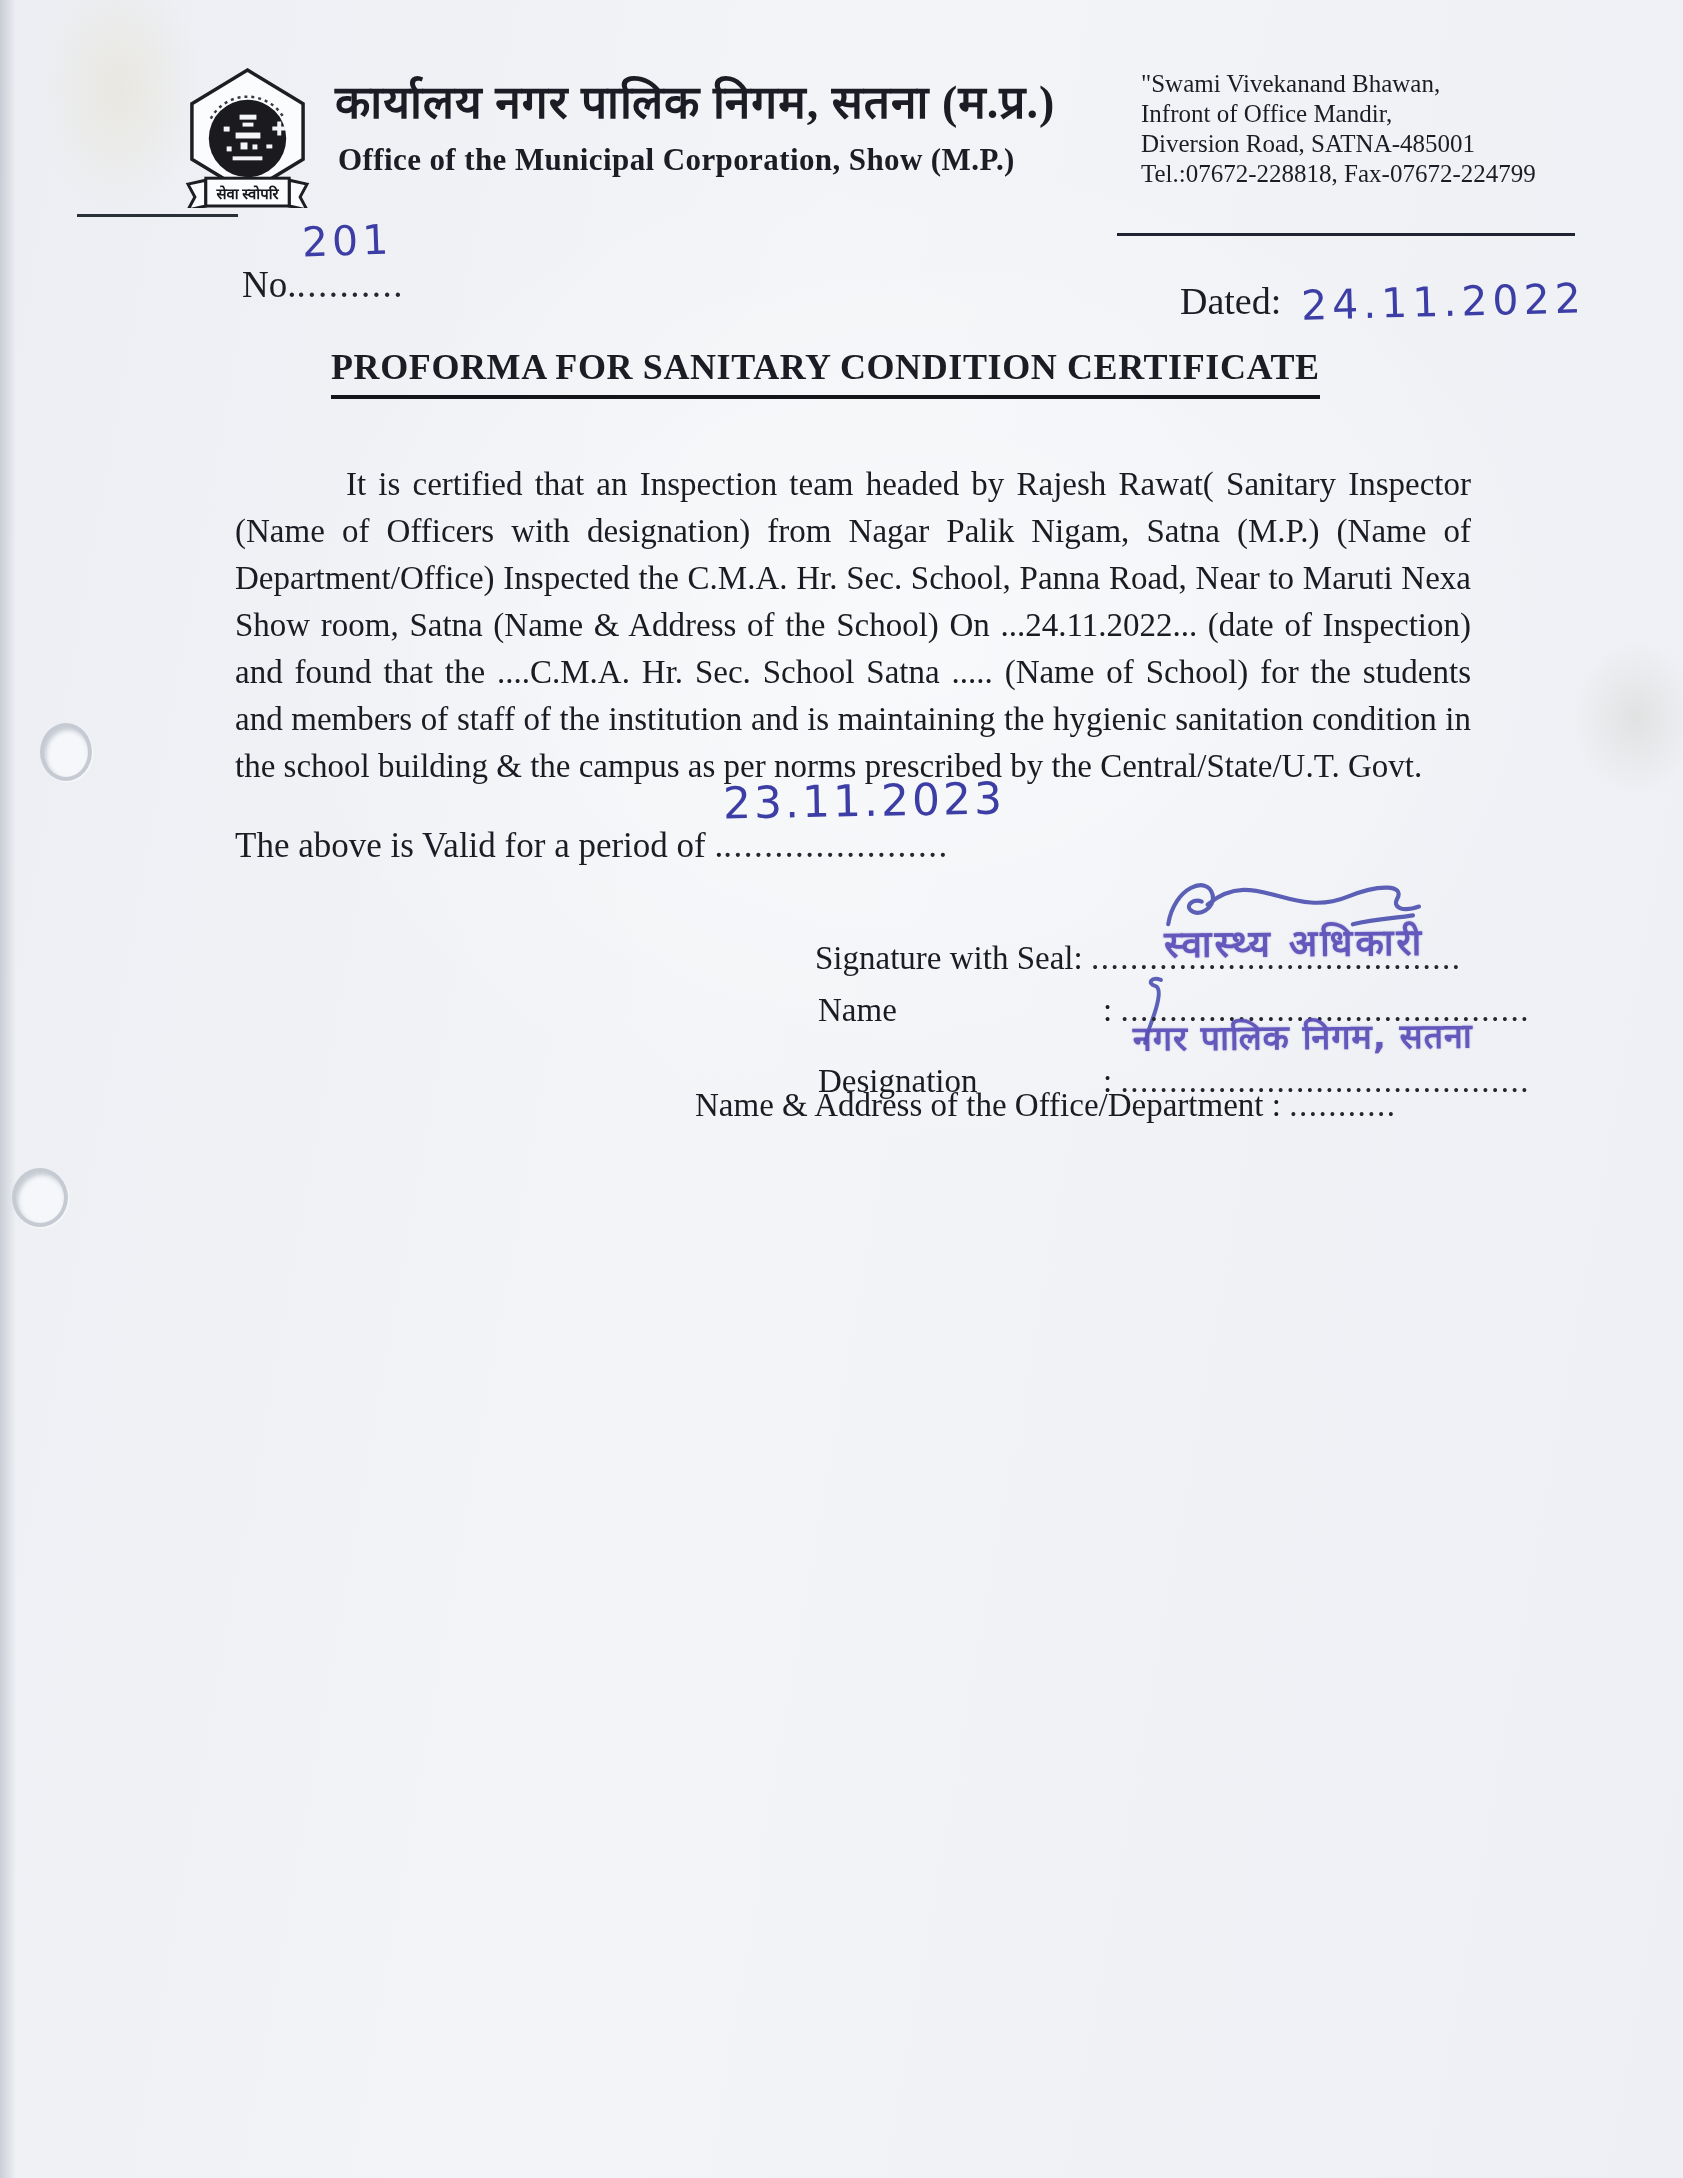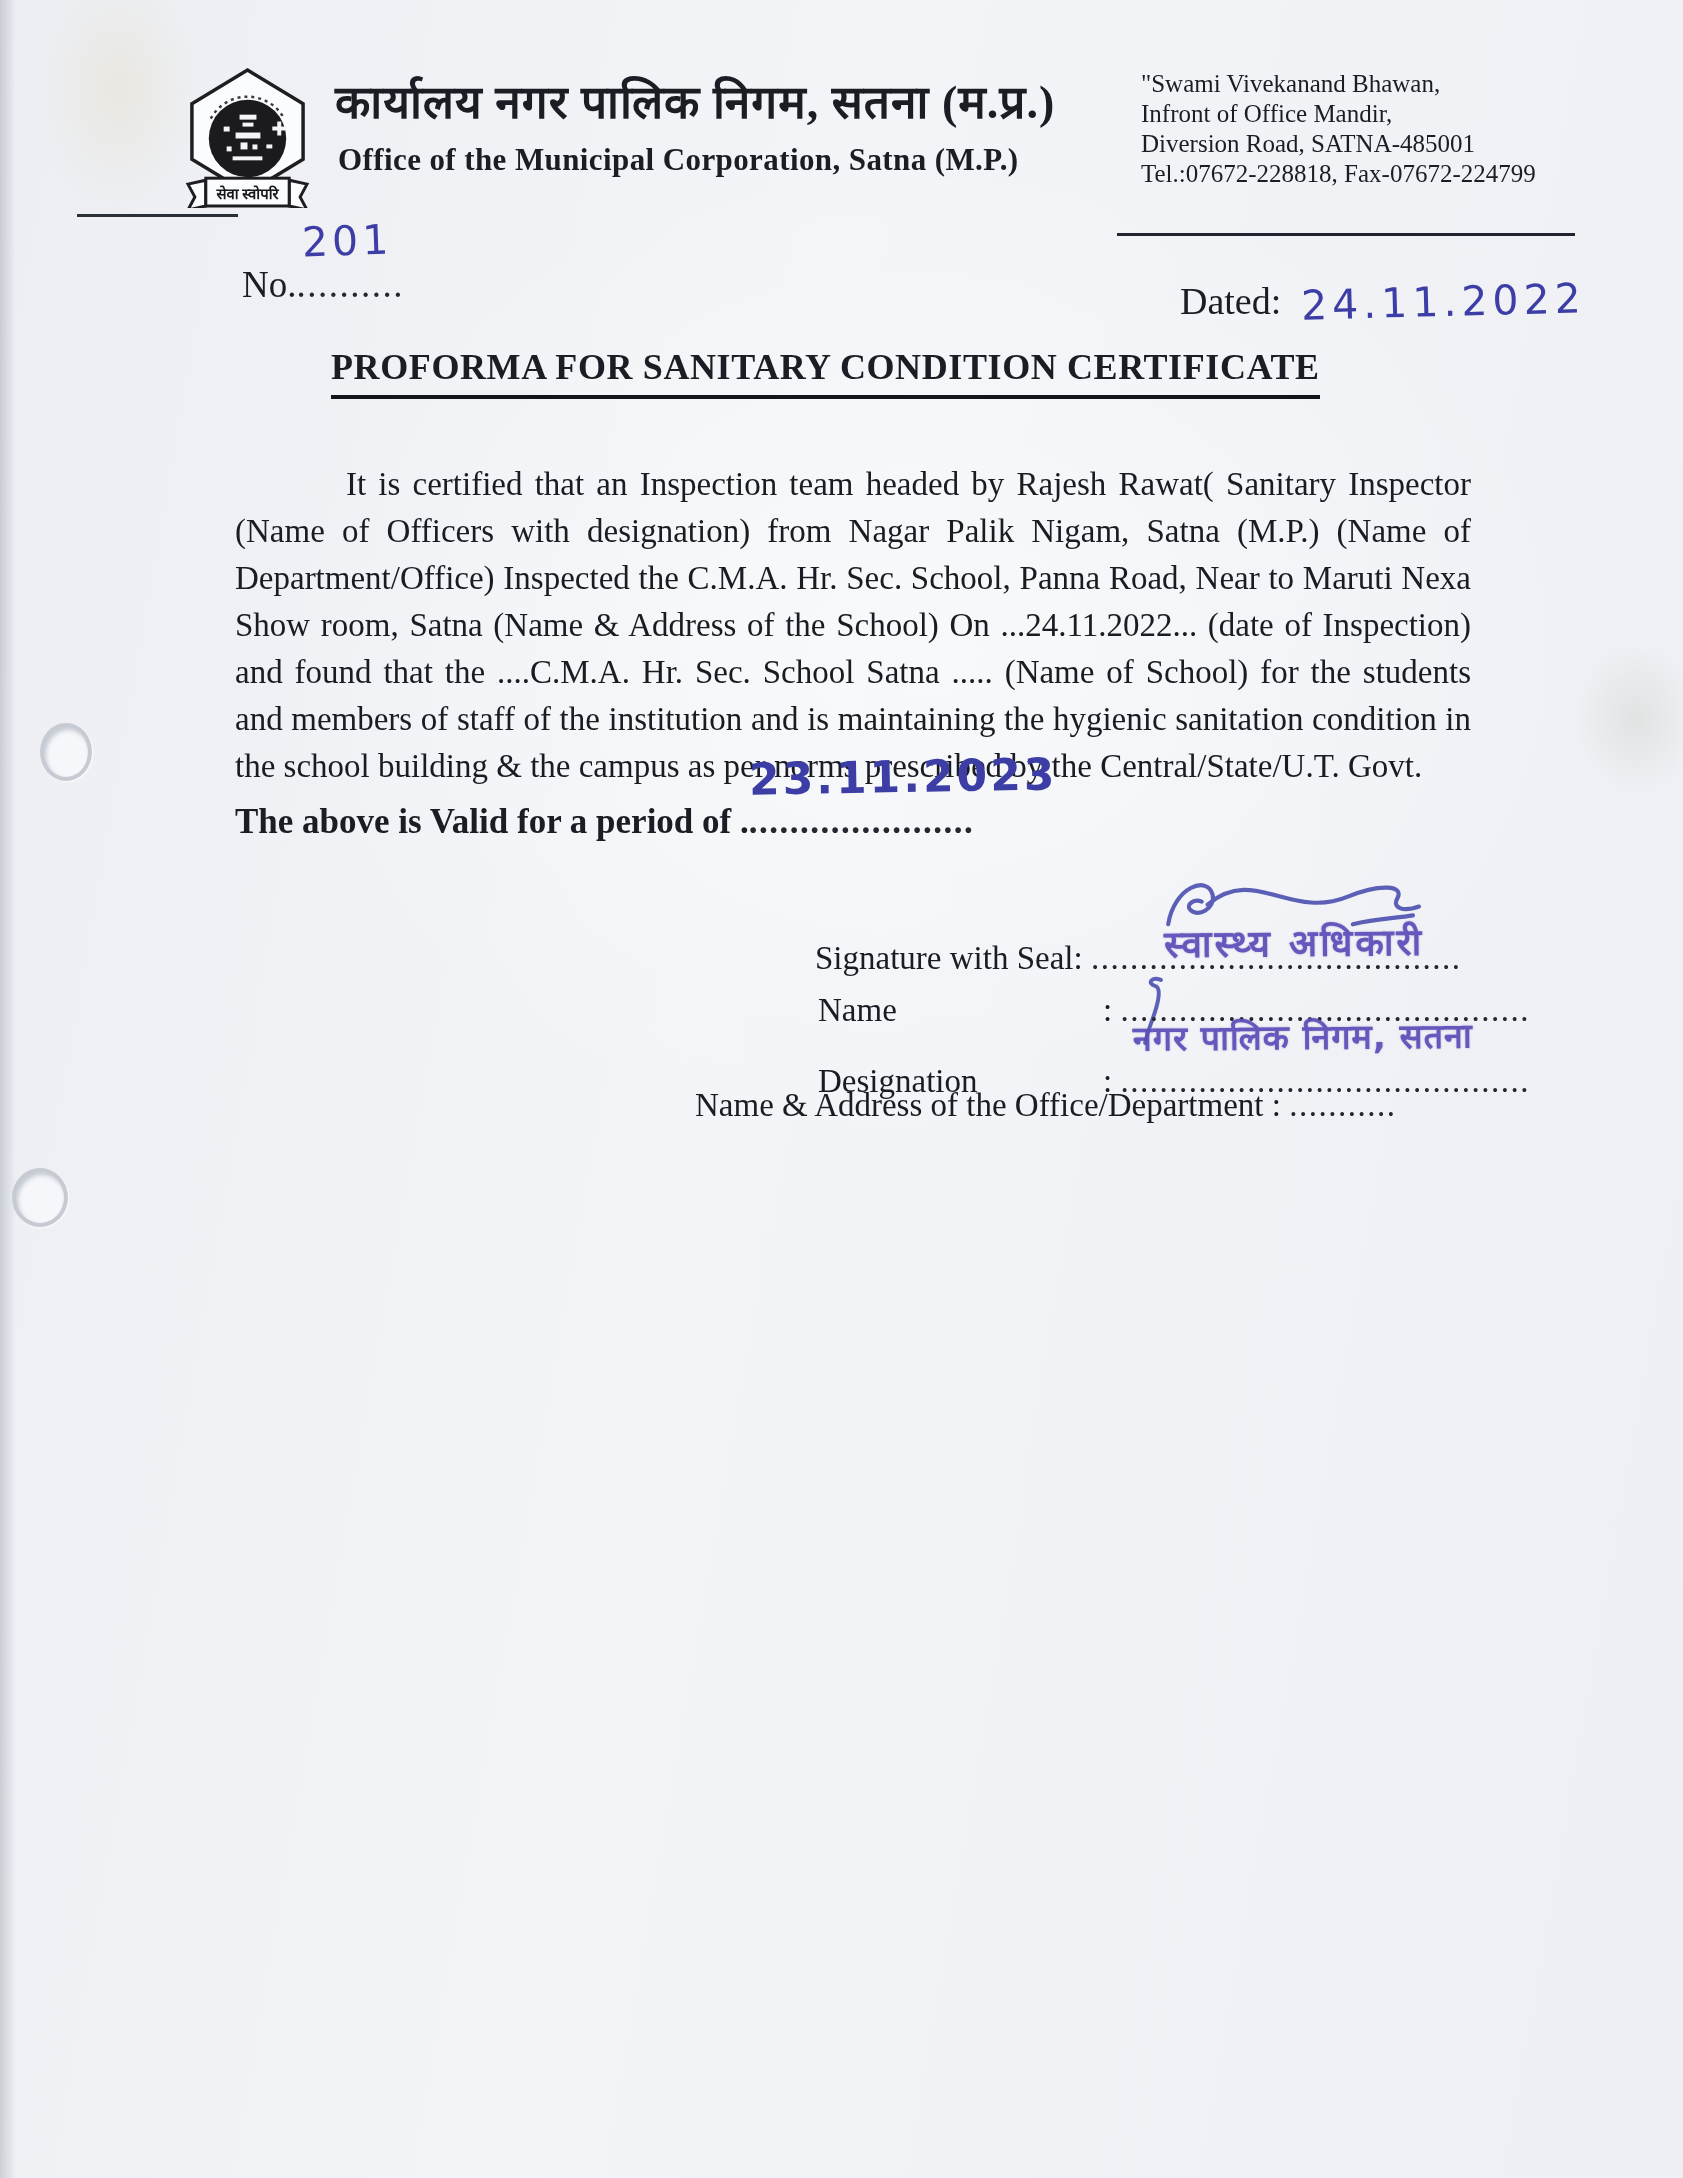--- a/index.html
+++ b/index.html
@@ -45,21 +45,21 @@
     transform:rotate(-1.5deg);margin-left:20px;vertical-align:-2px;}
 
   
   .title{position:absolute;left:331px;top:346px;font-size:36px;font-weight:700;
     letter-spacing:0.6px;border-bottom:4px solid #14141b;padding-bottom:7px;white-space:nowrap;}
 
   
   .body-par{position:absolute;left:235px;top:428px;width:1236px;
     font-size:33px;line-height:47px;text-align:justify;text-indent:111px;
     color:#1b1b23;}
-  .valid-row{position:absolute;left:235px;top:802px;font-size:35px;white-space:nowrap;font-weight:bold;}
+  .valid-row{position:absolute;left:235px;top:826px;font-size:35px;white-space:nowrap;}
   .valid-dots{display:inline-block;position:relative;letter-spacing:1px;}
   .hw-valid{position:absolute;left:0px;top:-51px;font-size:44px;letter-spacing:3px;
     transform:rotate(-1deg);display:inline-block;white-space:nowrap;}
 
   
   .sig-row{position:absolute;font-size:33px;white-space:nowrap;color:#1b1b23;}
   .row-sig{left:815px;top:940px;}
   .row-name{left:818px;top:992px;}
   .row-desig{left:818px;top:1043px;margin-top:20px;}
   .row-office{left:695px;top:1087px;}
@@ -102,21 +102,21 @@
       <g>
         <polygon points="7,118 25,114 25,140 7,144 14,131" fill="#fbfcfd" stroke="#1d1d22" stroke-width="3"></polygon>
         <polygon points="127,118 109,114 109,140 127,144 120,131" fill="#fbfcfd" stroke="#1d1d22" stroke-width="3"></polygon>
         <rect x="25" y="112" width="84" height="28" fill="#fbfcfd" stroke="#1d1d22" stroke-width="3"></rect>
         <text x="67" y="133" text-anchor="middle" font-size="15" font-weight="bold" fill="#17171d">सेवा स्वोपरि</text>
       </g>
     </svg>
   </div>
 
   <div class="org-hindi">कार्यालय नगर पालिक निगम, सतना (म.प्र.)</div>
-  <div class="org-english">Office of the Municipal Corporation, Satna (M.P.)</div>
+  <div class="org-english">Office of the Municipal Corporation, Show (M.P.)</div>
 
   <div class="addr">
     <div>"Swami Vivekanand Bhawan,</div>
     <div>Infront of Office Mandir,</div>
     <div>Diversion Road, SATNA-485001</div>
     <div>Tel.:07672-228818, Fax-07672-224799</div>
   </div>
 
   <div class="rule-left"></div>
   <div class="rule-right"></div>

